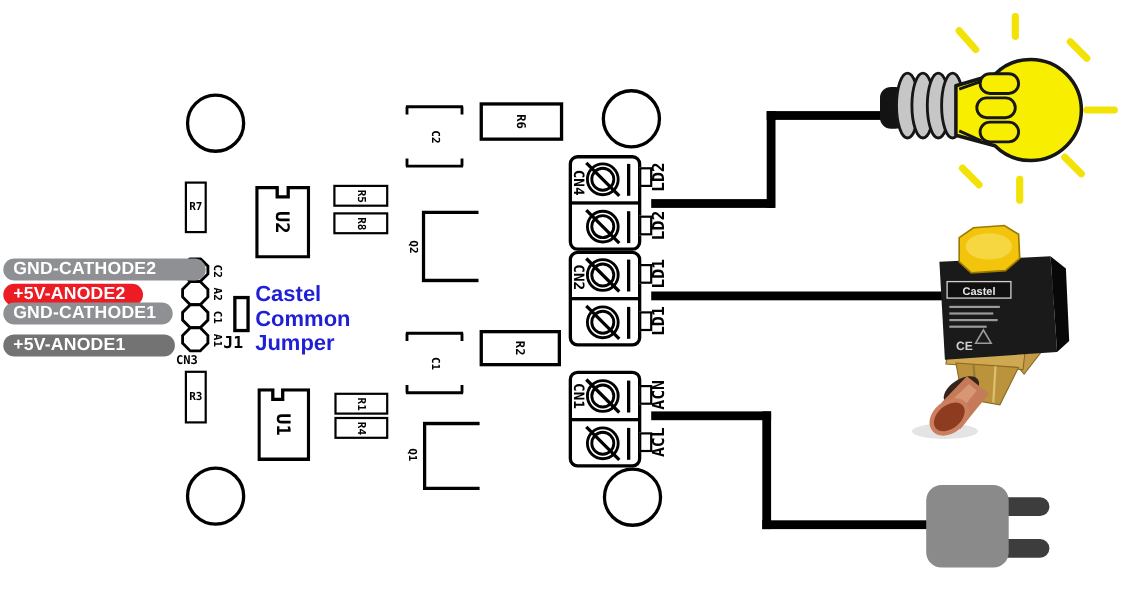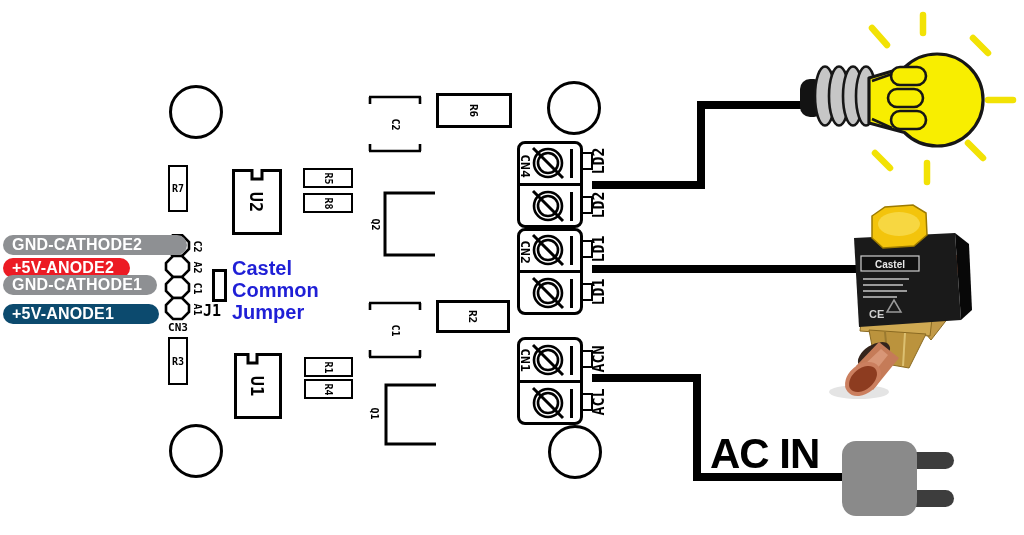--- a/index.html
+++ b/index.html
@@ -15,21 +15,21 @@
   .comp span{display:block;transform:rotate(90deg);white-space:nowrap;}
   .comp.hz span{transform:none;}
   .olabel{position:absolute;display:flex;align-items:center;justify-content:center;
           font:bold 11px "DejaVu Sans Mono",monospace;color:#000;background:transparent;}
   .olabel span{display:block;transform:rotate(90deg);white-space:nowrap;}
   .wire{position:absolute;background:#000;}
   .pill{position:absolute;height:20px;border-radius:11px;color:#fff;display:flex;align-items:center;
         padding:0 9px;font:bold 16px "Liberation Sans",sans-serif;white-space:nowrap;letter-spacing:.2px;}
   .pill.gray{background:#8e9093;}
   .pill.red{background:#ec1b24;}
-  .pill.orange{background:#0c4a6e;}
+  .pill.orange{background:#737373;}
   .note{position:absolute;color:#1f1fd6;font:bold 20px "Liberation Sans",sans-serif;line-height:22px;}
   .tblock{position:absolute;border:3px solid #000;border-radius:8px;background:#fff;}
   .vlab{position:absolute;width:44px;height:14px;display:flex;align-items:center;justify-content:center;
         font:bold 13px "DejaVu Sans Mono",monospace;transform:rotate(90deg);white-space:nowrap;}
   .vlab2{position:absolute;width:44px;height:16px;display:flex;align-items:center;justify-content:center;
          font:bold 15px "DejaVu Sans Mono",monospace;transform:rotate(-90deg);white-space:nowrap;}
   .tab{position:absolute;width:12px;height:18px;border:2px solid #000;background:#fff;}
   .dline{position:absolute;background:#000;}
   .mono{font-family:"DejaVu Sans Mono",monospace;}
   .watermark{position:absolute;font:bold 22px "DejaVu Sans Mono",monospace;letter-spacing:.5px;color:#000;}
@@ -128,21 +128,21 @@
     </div>
   <div class="olabel" style="left:183px;top:259px;width:28px;height:16px;font-size:10px;">
       <span>A2</span>
     </div>
   <div class="olabel" style="left:183px;top:280px;width:28px;height:16px;font-size:10px;">
       <span>C1</span>
     </div>
   <div class="olabel" style="left:183px;top:301px;width:28px;height:16px;font-size:10px;">
       <span>A1</span>
     </div>
-  <div class="abs mono" style="left:160px;top:321px;width:36px;text-align:center;font-weight:bold;font-size:11px;">CN3</div>
+  <div class="abs mono" style="left:160px;top:321px;width:36px;font-weight:bold;font-size:11px;">CN3</div>
 
   <div class="abs" style="left:212px;top:269px;width:15px;height:33px;border:3px solid #000;background:#fff;"></div>
   <div class="abs mono" style="left:203px;top:302px;font-weight:bold;font-size:15px;">J1</div>
 
   <div class="note" style="left:232px;top:257px;">
     <div>Castel</div>
     <div>Common</div>
     <div>Jumper</div>
   </div>
 
@@ -283,16 +283,15 @@
       <polygon points="62,112 69,100 76,112" fill="none" stroke="#9a9a9a" stroke-width="1.5"></polygon>
       <text x="44" y="118" font-family="Liberation Sans, sans-serif" font-weight="bold" font-size="11" fill="#cfcfcf">CE</text>
     </g>
     <polygon points="47,16 60,7 88,5 101,13 102,35 89,46 58,48 47,38" fill="#f3c40c" stroke="#9c7a00" stroke-width="1.5"></polygon>
     <ellipse cx="74" cy="24" rx="21" ry="12" fill="#f7d741"></ellipse>
   </svg>
 
   <div class="prong" style="left:912px;top:452px;"></div>
   <div class="prong" style="left:912px;top:490px;"></div>
   <div class="plugbody" style="left:842px;top:441px;"></div>
-  <div class="acin" style="left:710px;top:430px;">AC IN</div>
 
 
 </div>
 
 </body></html>

